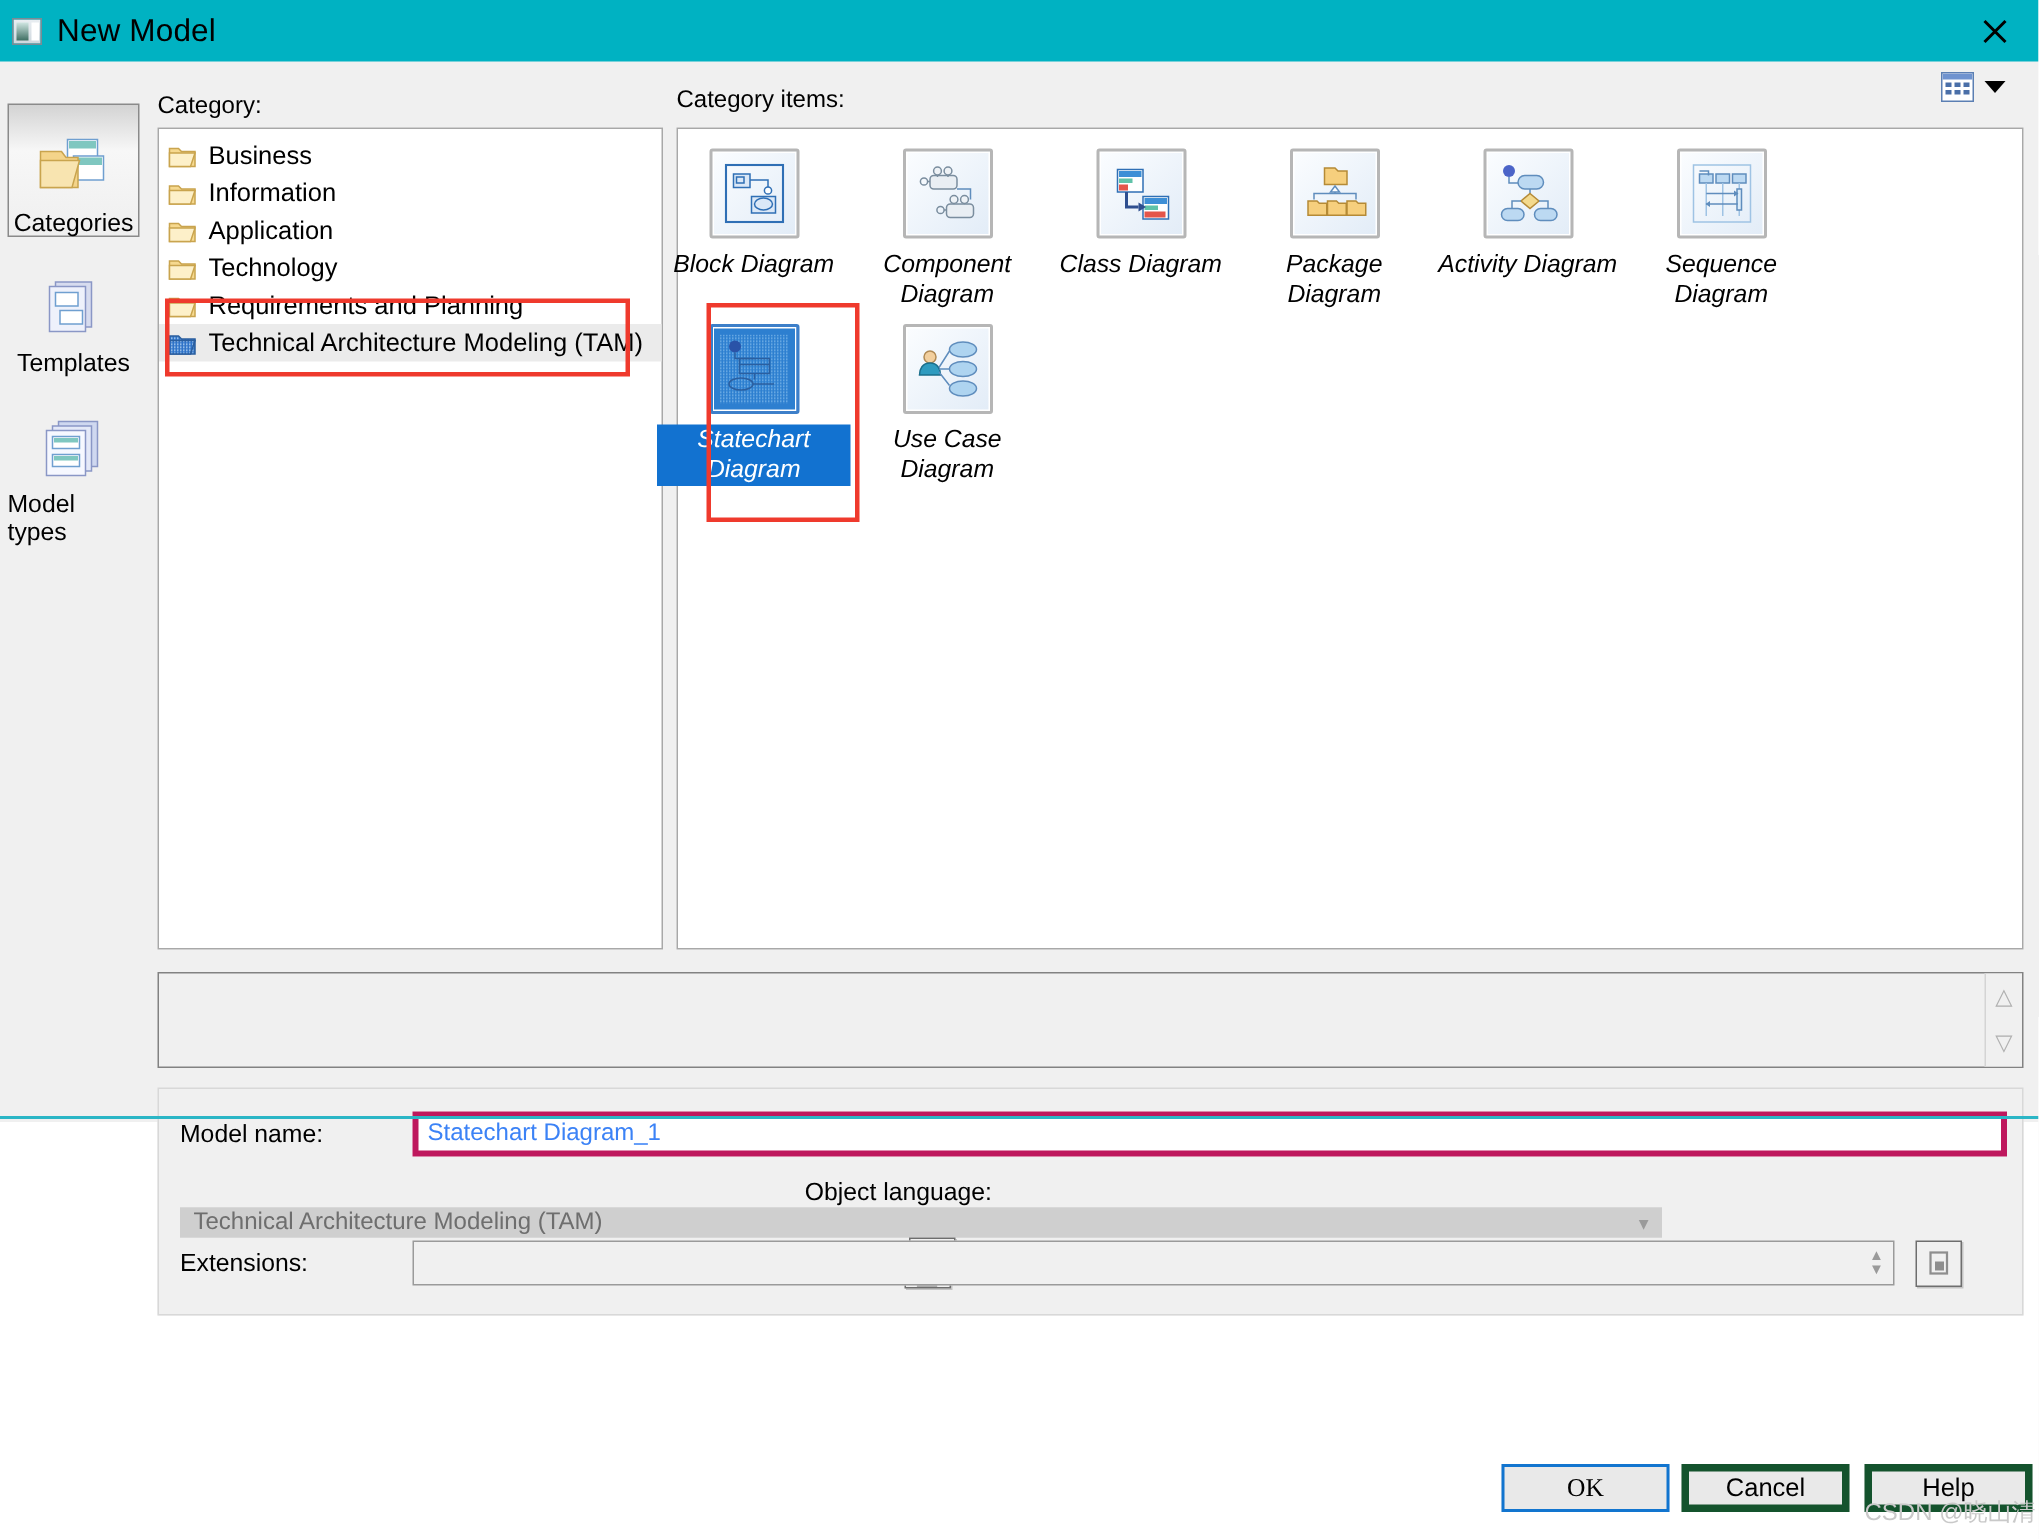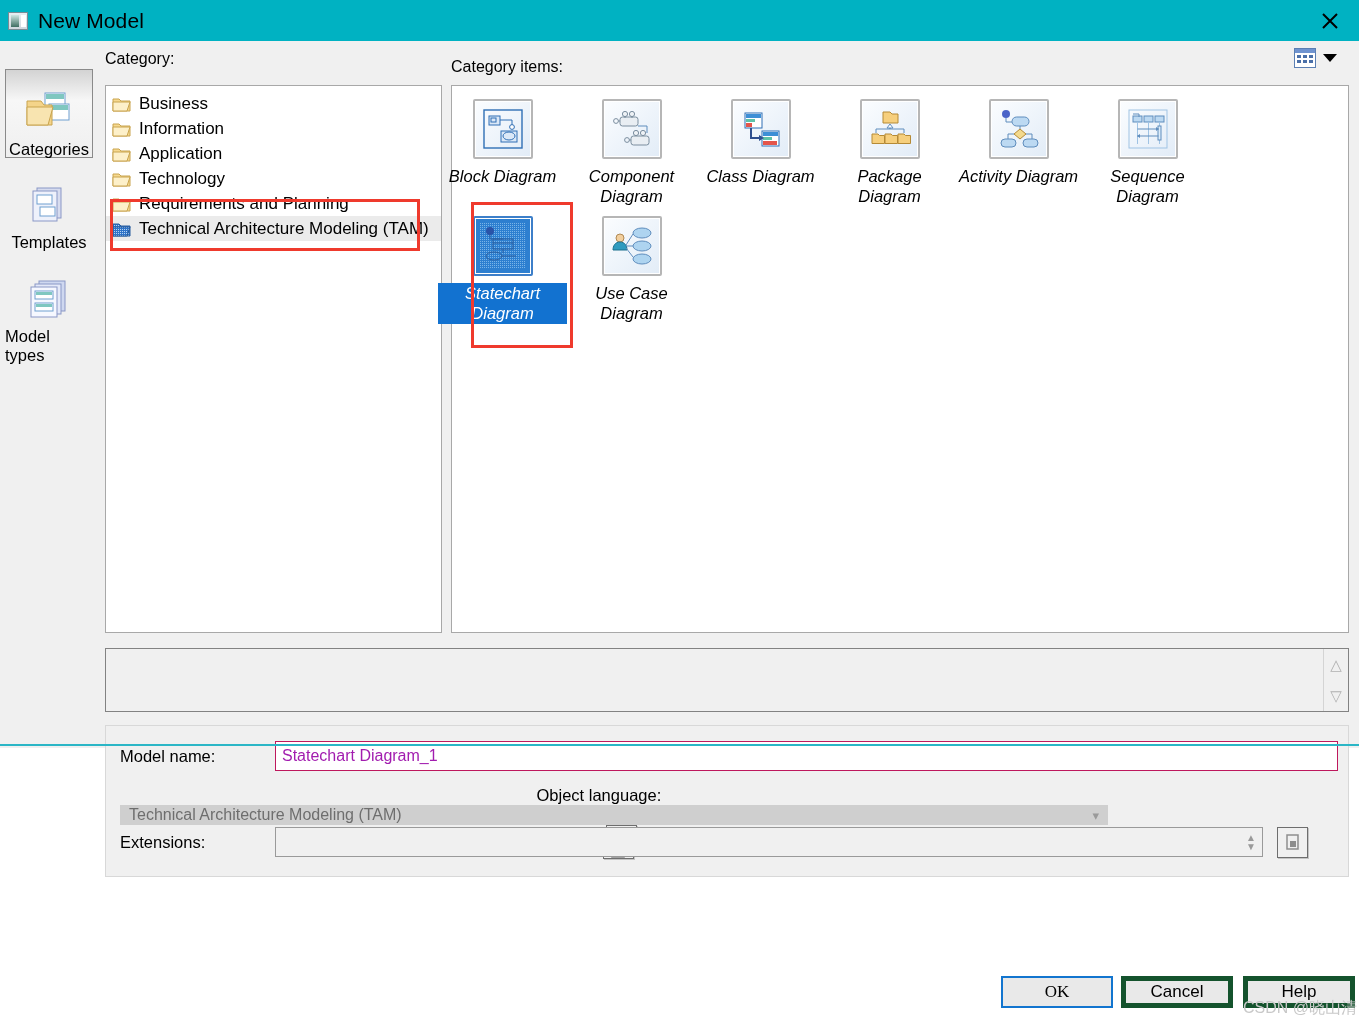--- a/index.html
+++ b/index.html
@@ -62,21 +62,21 @@
     background: linear-gradient(180deg,#d3d3d3 0%, #f7f7f7 35%, #efefef 100%);
     border: 1px solid #8a8a8a;
   }
   .rail-label { font-size: 16.5px; color: #000; margin-top: 4px; }
   .rail-glyph { height: 50px; display:flex; align-items:center; justify-content:center; }
 
   
   .section-label {
     position: absolute; font-size: 16px; color: #000;
   }
-  #lbl-category { left: 105px; top: 50px; text-align: right; }
+  #lbl-category { left: 105px; top: 62px; text-align: right; }
   #lbl-items    { left: 451px; top: 58px; }
 
   
   .panel {
     position: absolute; background: #ffffff;
     border: 1px solid #a8a8a8; box-sizing: border-box;
   }
   #category-panel { left: 105px; top: 85px; width: 337px; height: 548px; }
   #items-panel    { left: 451px; top: 85px; width: 898px; height: 548px; }
 
@@ -157,23 +157,23 @@
   #form-box {
     position: absolute; left: 105px; top: 725px;
     width: 1244px; height: 152px;
     background: #f0f0f0; border: 1px solid #d8d8d8;
     box-sizing: border-box;
   }
   .form-row { position: absolute; left: 14px; height: 30px; display: flex; align-items: center; }
   .form-label { width: 155px; font-size: 16.5px; color: #000; }
   .txt {
     height: 30px; box-sizing: border-box;
-    border: 1px solid #be185d; background: #ffffff;
+    border: 4px solid #be185d; background: #ffffff;
     font-family: "Liberation Sans", sans-serif; font-size: 16px;
-    color: #a21caf; padding: 0 6px; outline: none;
+    color: #3b82f6; padding: 0 6px; outline: none;
   }
   .combo-disabled {
     height: 30px; width: 988px; box-sizing: border-box;
     background: #cfcfcf; border: 1px solid #cfcfcf;
     display: flex; align-items: center; justify-content: space-between;
     padding: 0 8px; font-size: 16px; color: #6e6e6e;
   }
   .spin-field {
     height: 30px; width: 988px; box-sizing: border-box;
     background: #f0f0f0; border: 1px solid #9a9a9a;

